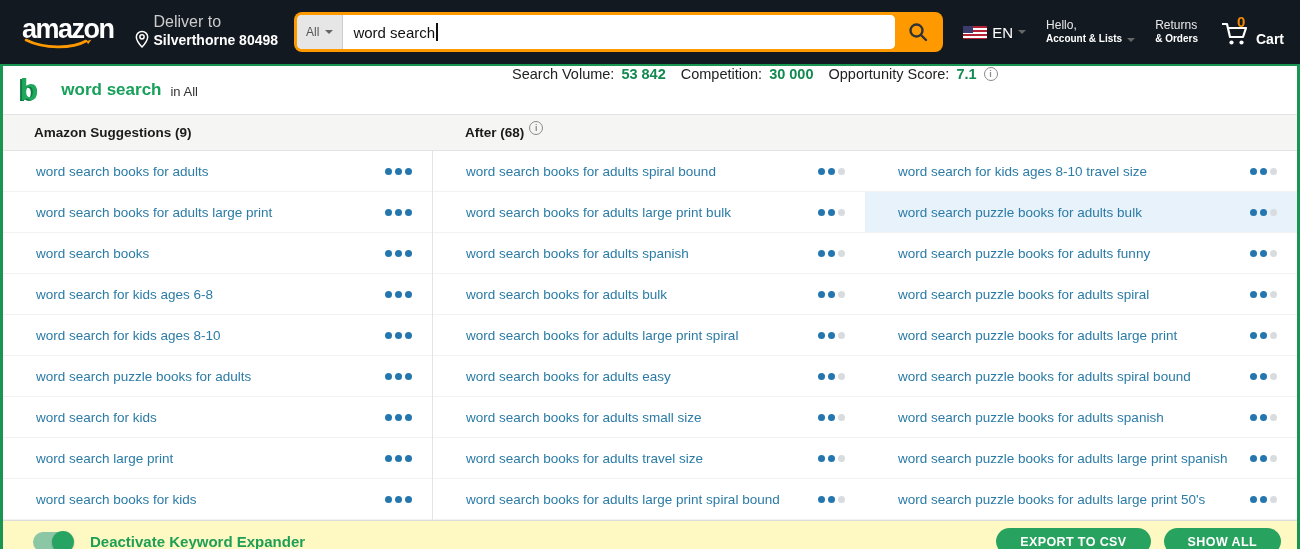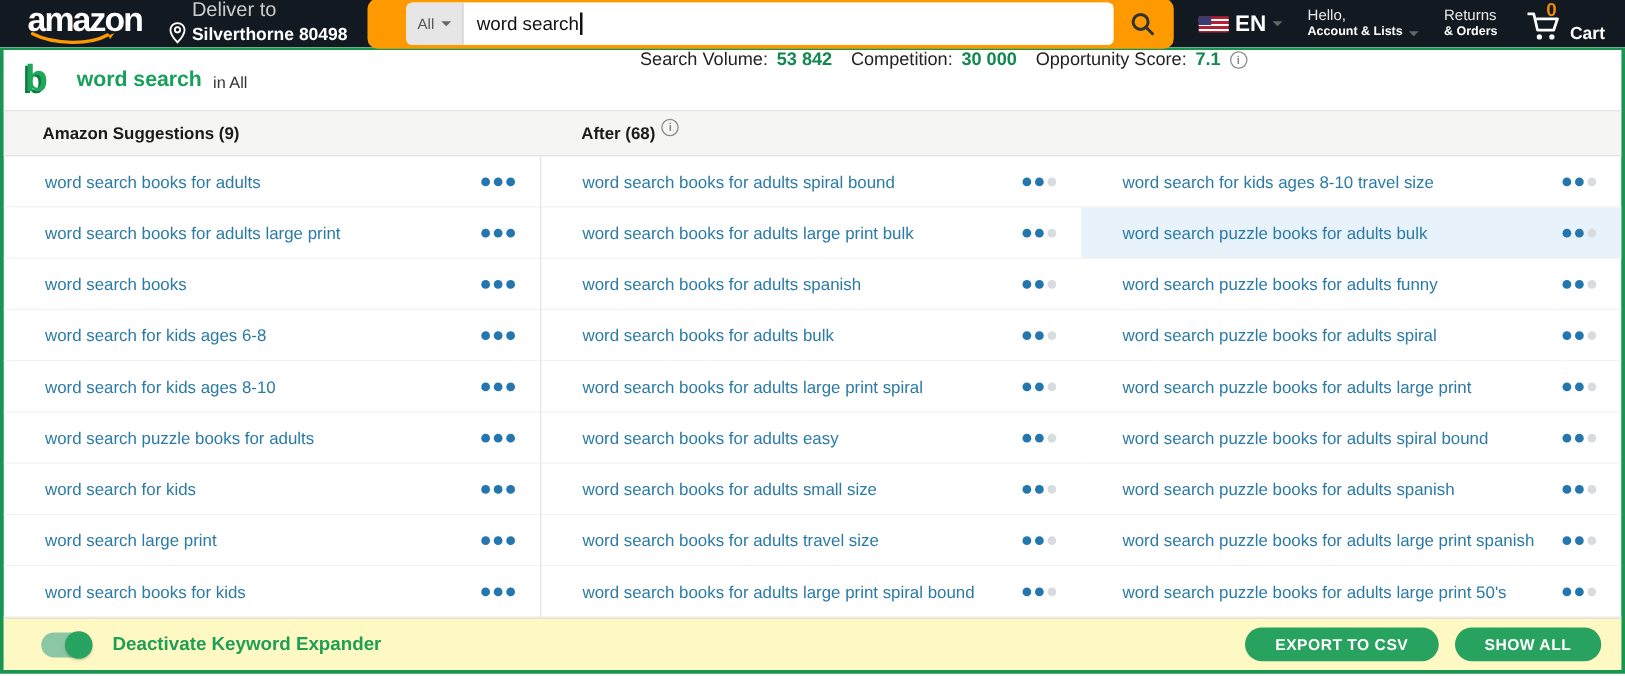--- a/index.html
+++ b/index.html
@@ -1,49 +1,49 @@
 <!DOCTYPE html>
 <html><head>
 <meta charset="utf-8">
 <style>
   * { margin:0; padding:0; box-sizing:border-box; }
   html,body { width:1300px; height:549px; overflow:hidden;
               font-family:"Liberation Sans", sans-serif; background:#fff; }
 
   
-  .amz-header { height:38px; background:#131921; display:flex; align-items:center;
+  .amz-header { height:64px; background:#131921; display:flex; align-items:center;
                 padding:0 16px; color:#fff; }
   .logo { position:relative; padding:4px 6px 10px; cursor:pointer; }
   .logo-text { font-size:27px; font-weight:700; letter-spacing:-1.5px; color:#fff; line-height:1; }
   .logo-swoosh { position:absolute; left:8px; bottom:4px; }
   .deliver { display:flex; align-items:flex-end; gap:4px; margin-left:14px; cursor:pointer; padding-bottom:2px;}
   .deliver-lines { display:flex; flex-direction:column; line-height:1.25; }
   .deliver-small { font-size:16px; color:#cccccc; }
   .deliver-big { font-size:14px; font-weight:700; color:#fff; }
   .pin { margin-bottom:1px; }
 
   .searchwrap { flex:1; margin:0 16px; background:#ff9900; border-radius:8px; padding:3px;
                 height:40px; display:flex; }
-  .searchinner { flex:1; display:flex; border-radius:5px; overflow:hidden; background:#fff;margin-left:28px; }
+  .searchinner { flex:1; display:flex; border-radius:5px; overflow:hidden; background:#fff; }
   .search-all { background:#e6e6e6; color:#555; font-size:12px; display:flex; align-items:center;
                 gap:6px; padding:0 9px; cursor:pointer; border-right:1px solid #cdcdcd; }
   .caret { width:0; height:0; border-left:4px solid transparent; border-right:4px solid transparent;
            border-top:4.5px solid #666; display:inline-block; }
   .search-input { flex:1; display:flex; align-items:center; padding:0 10px; font-size:15px; color:#111;
                   background:#fff; cursor:text; }
   .cursor { display:inline-block; width:1.5px; height:18px; background:#111; margin-left:1px; }
   .search-btn { width:45px; border:none; background:#ff9900; cursor:pointer; display:flex;
                 align-items:center; justify-content:center; border-radius:0 5px 5px 0; }
 
   .hnav { display:flex; align-items:center; gap:20px; margin-left:4px; }
   .lang { display:flex; align-items:center; gap:5px; cursor:pointer; }
   .flag { width:24px; height:13px; position:relative;
           background:repeating-linear-gradient(180deg,#b22234 0 2px,#fff 2px 4px); border-radius:1px; }
   .flag::before { content:""; position:absolute; left:0; top:0; width:10px; height:7px; background:#3c3b6e; }
-  .lang-code { font-weight:700; font-size:18px; }
+  .lang-code { font-weight:400; font-size:15px; }
   .nav-two { display:flex; flex-direction:column; line-height:1.25; cursor:pointer; }
   .nav-small { font-size:12px; color:#e8e8e8; }
   .nav-bold { font-size:10px; font-weight:700; display:flex; align-items:center; gap:5px; }
   .cart { display:flex; align-items:flex-end; cursor:pointer; position:relative; padding-top:4px; }
   .cart-count { position:absolute; top:-4px; left:19px; color:#f08804; font-weight:700; font-size:15px; }
   .cart-label { font-size:14px; font-weight:700; margin-left:2px; }
 
   
   .panel { height:501px; border:3px solid #179551; border-top-width:2px; background:#fff;
            display:flex; flex-direction:column; }

